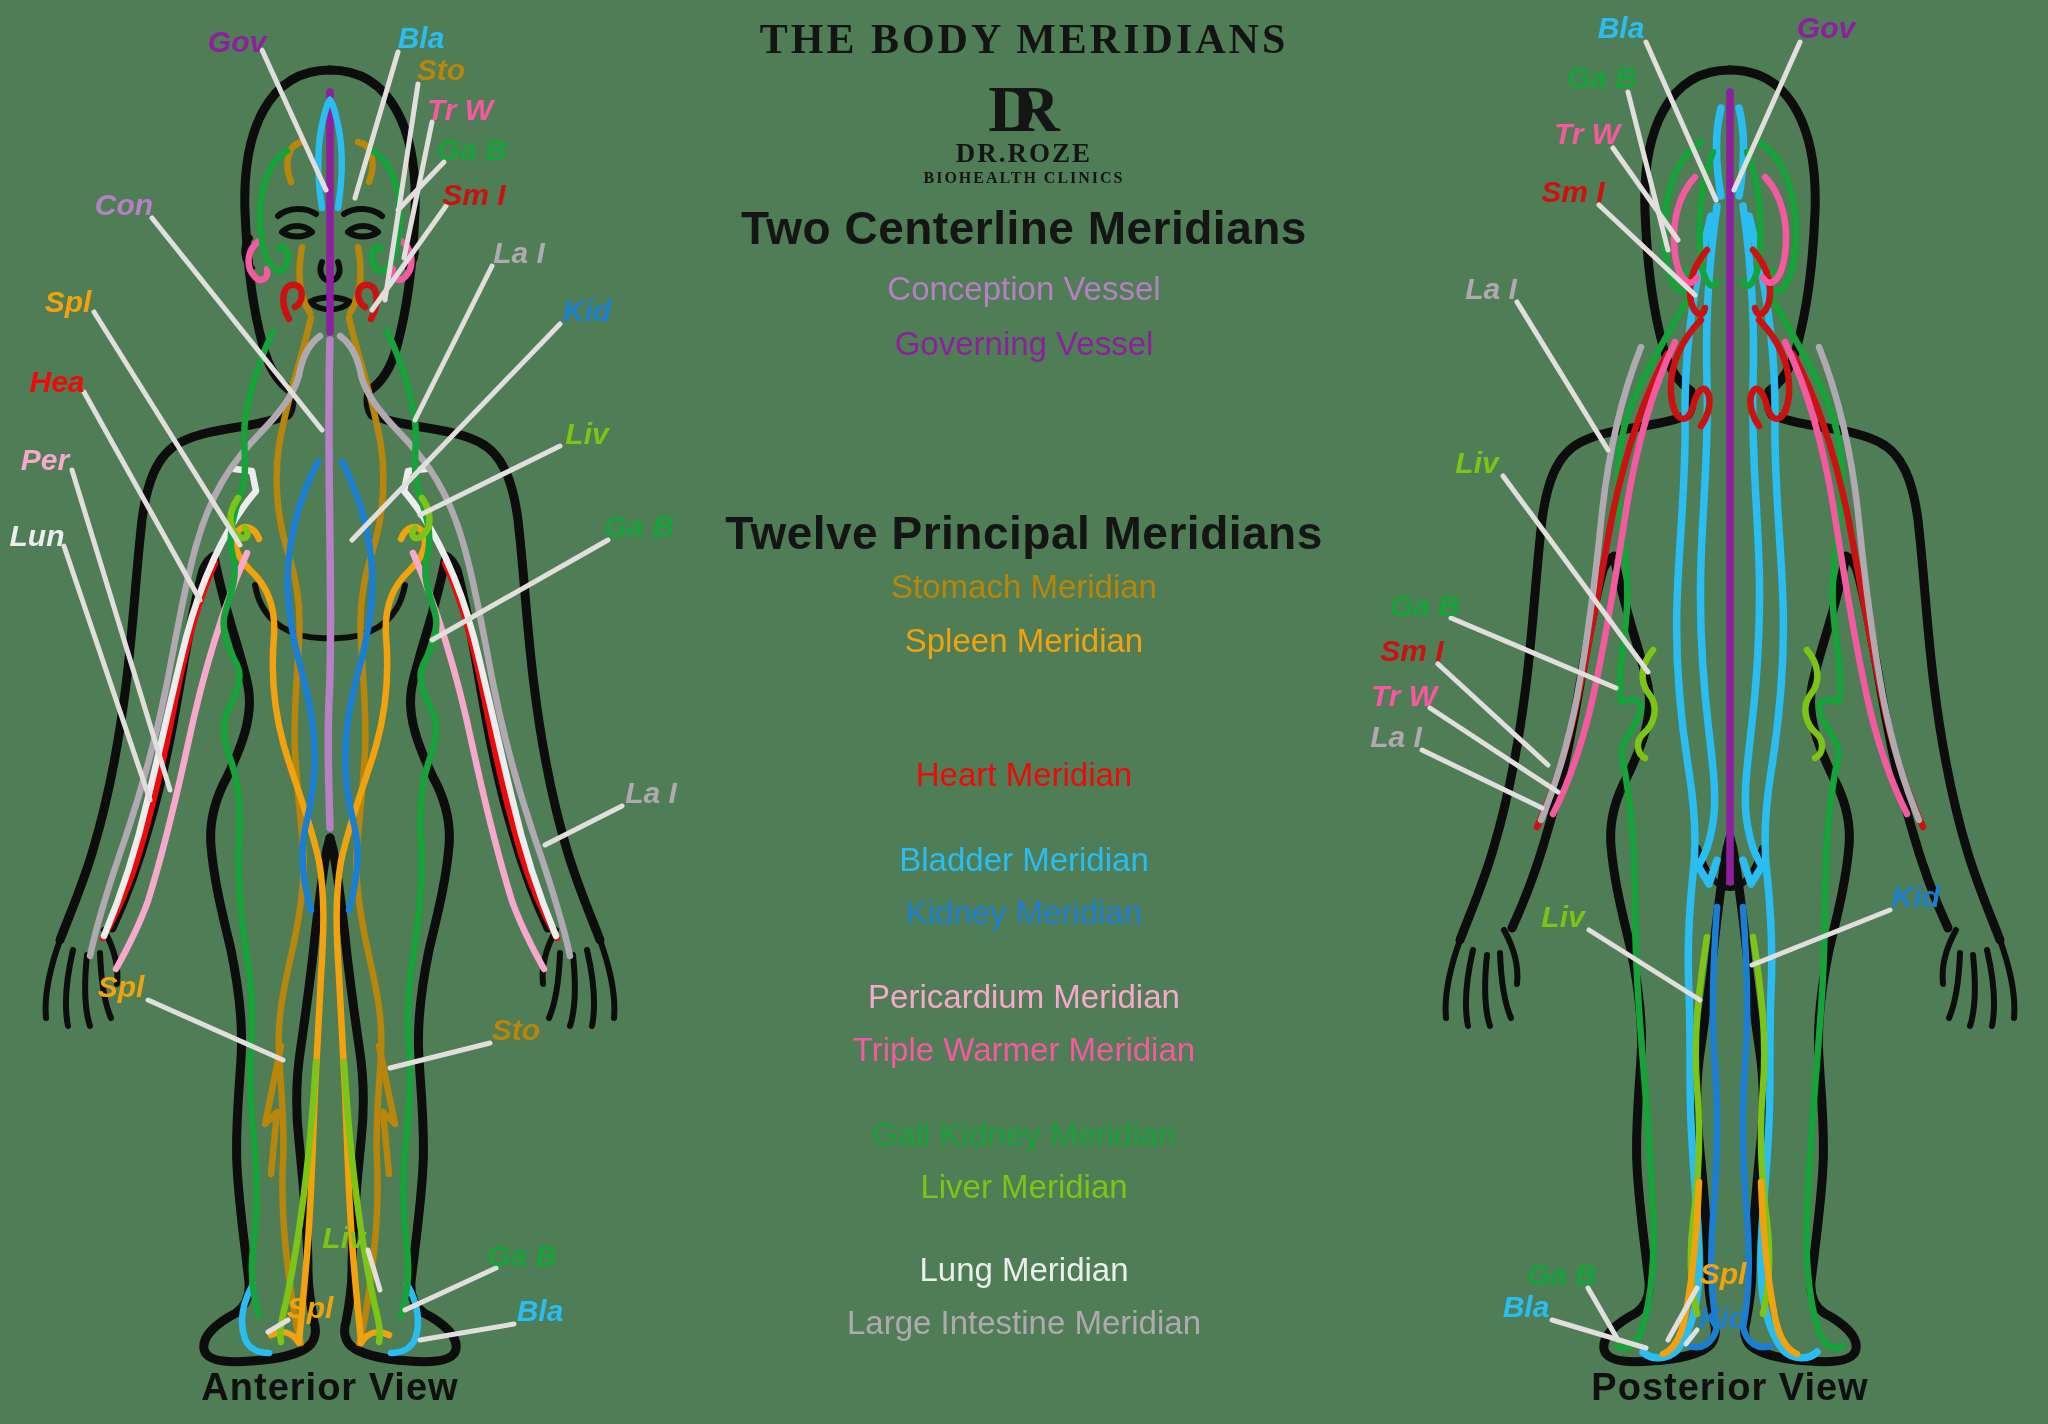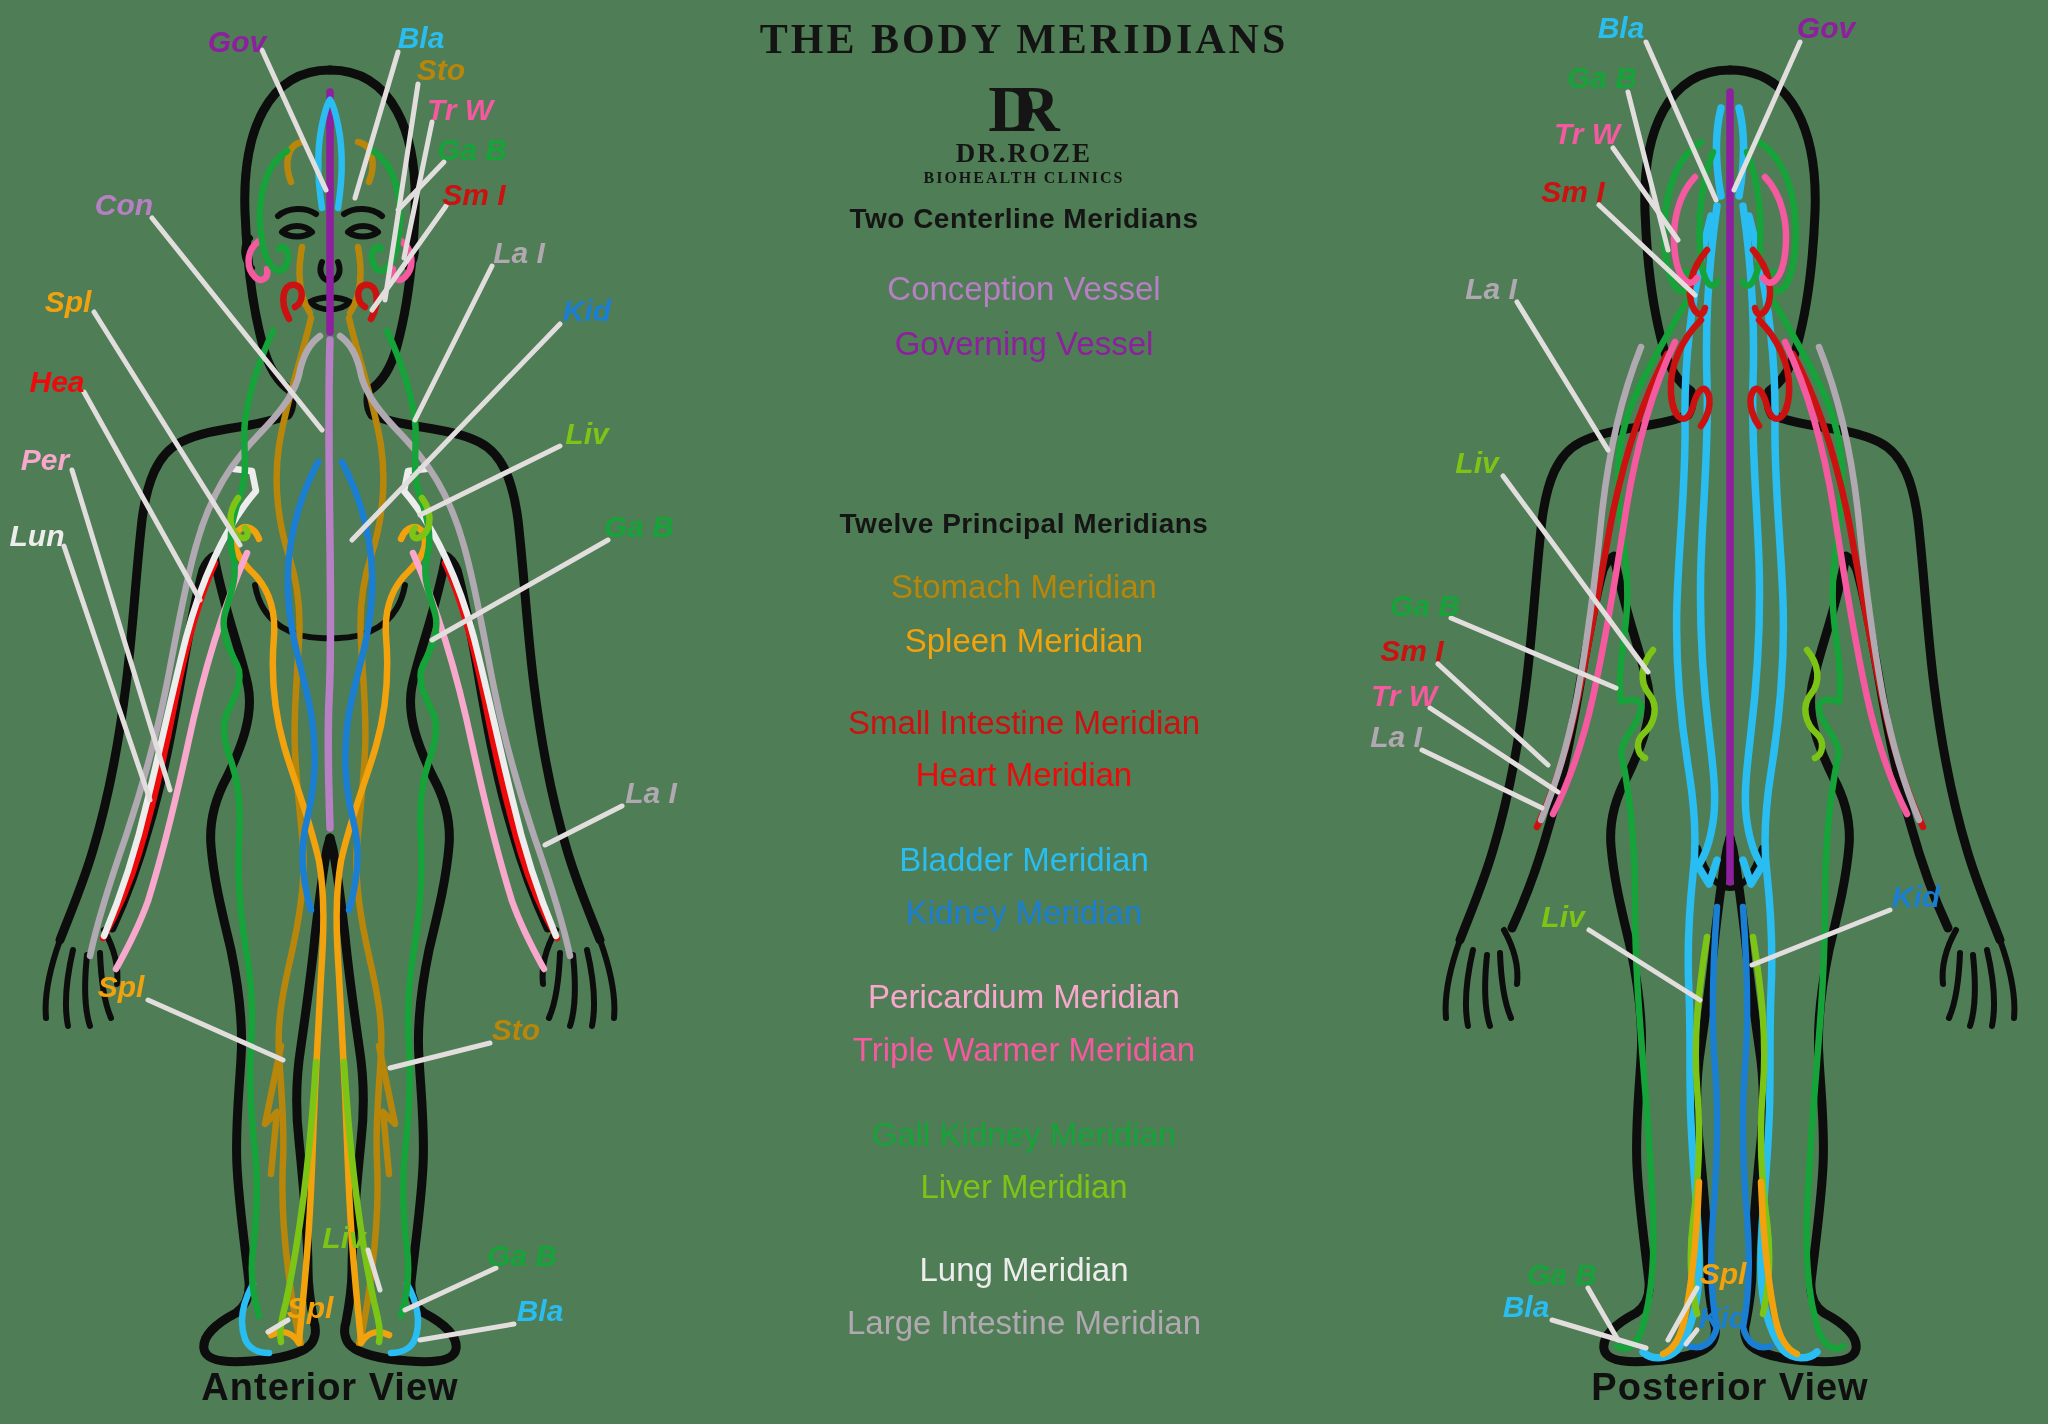--- a/index.html
+++ b/index.html
@@ -12,21 +12,21 @@
   .ldr{stroke:#e3dede;stroke-width:5;stroke-linecap:round;}
   .lbl{font-family:"Liberation Sans",sans-serif;font-style:italic;font-weight:700;font-size:30px;fill:currentColor;text-anchor:middle;}
   .caption{font-family:"Liberation Sans",sans-serif;font-weight:700;font-size:38px;fill:#101010;text-anchor:middle;letter-spacing:1px;}
   .center-col{position:absolute;left:700px;top:0;width:648px;height:1424px;}
   .center-col > div{position:absolute;left:0;width:100%;text-align:center;line-height:1;}
   .page-title{top:18px;font-family:"Liberation Serif",serif;font-weight:700;font-size:42px;letter-spacing:3px;color:#141414;}
   .monogram{top:76px;font-family:"Liberation Serif",serif;font-weight:700;font-size:66px;color:#151515;}
   .monogram .r{margin-left:-24px;}
   .logo-name{top:140px;font-family:"Liberation Serif",serif;font-weight:700;font-size:27px;letter-spacing:2px;color:#151515;}
   .logo-tag{top:170px;font-family:"Liberation Serif",serif;font-weight:700;font-size:16px;letter-spacing:2px;color:#151515;}
-  .sec-heading{font-weight:700;font-size:28px;color:#151515;letter-spacing:0.5px;}
+  .sec-heading{font-weight:700;font-size:46px;color:#151515;letter-spacing:0.5px;}
   .mer-item{font-weight:400;font-size:33px;}
 </style>
 </head>
 <body>
 
 <div class="stage" style="background-color: rgb(79, 125, 85);">
 
 <svg width="2048" height="1424" viewBox="0 0 2048 1424">
   <defs>
     <g id="halfFig">
@@ -251,21 +251,20 @@
   <div class="logo-name">DR.ROZE</div>
   <div class="logo-tag">BIOHEALTH CLINICS</div>
 
   <div class="sec-heading" style="top:205px">Two Centerline Meridians</div>
   <div class="mer-item" style="top: 272px; color: rgb(183, 127, 196);">Conception Vessel</div>
   <div class="mer-item" style="top: 327px; color: rgb(142, 31, 158);">Governing Vessel</div>
 
   <div class="sec-heading" style="top:510px">Twelve Principal Meridians</div>
   <div class="mer-item" style="top: 570px; color: rgb(184, 134, 11);">Stomach Meridian</div>
   <div class="mer-item" style="top: 624px; color: rgb(242, 162, 12);">Spleen Meridian</div>
-  <div class="mer-item" style="top: 706px; color: rgb(204, 17, 17);">Small Intestine Meridian</div>
   <div class="mer-item" style="top: 758px; color: rgb(238, 10, 10);">Heart Meridian</div>
   <div class="mer-item" style="top: 843px; color: rgb(41, 189, 242);">Bladder Meridian</div>
   <div class="mer-item" style="top: 896px; color: rgb(26, 127, 210);">Kidney Meridian</div>
   <div class="mer-item" style="top: 980px; color: rgb(248, 168, 204);">Pericardium Meridian</div>
   <div class="mer-item" style="top: 1033px; color: rgb(245, 89, 159);">Triple Warmer Meridian</div>
   <div class="mer-item" style="top: 1118px; color: rgb(22, 163, 57);">Gall Kidney Meridian</div>
   <div class="mer-item" style="top: 1170px; color: rgb(124, 196, 22);">Liver Meridian</div>
   <div class="mer-item" style="top: 1253px; color: rgb(237, 237, 237);">Lung Meridian</div>
   <div class="mer-item" style="top: 1306px; color: rgb(177, 169, 177);">Large Intestine Meridian</div>
 </div>

